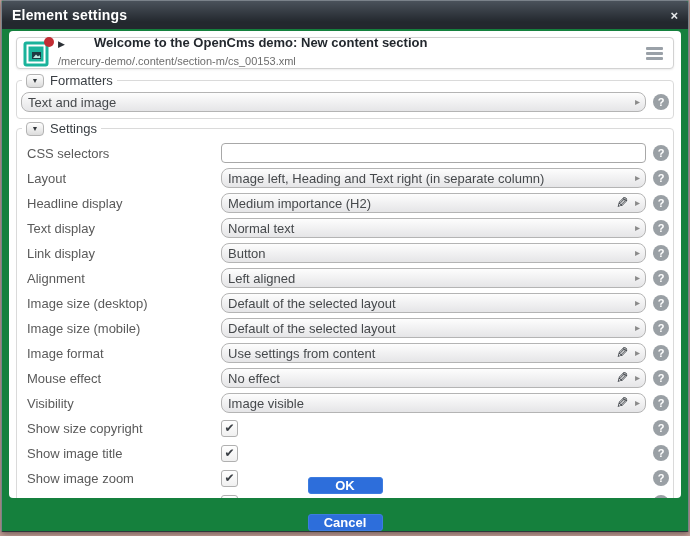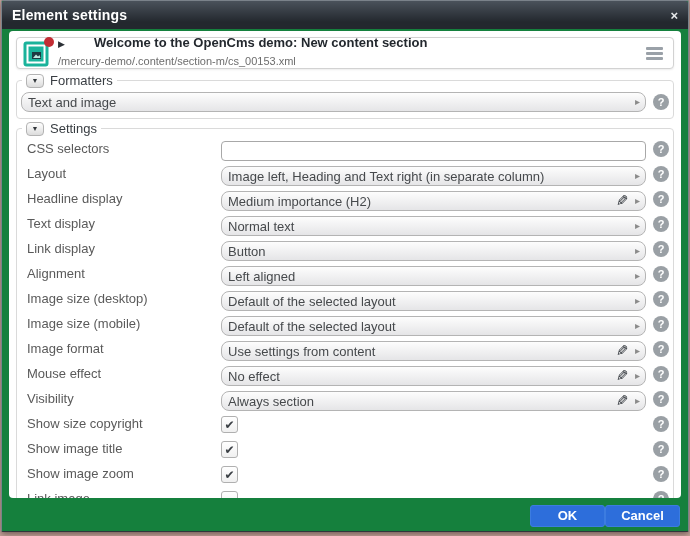--- a/index.html
+++ b/index.html
@@ -95,21 +95,21 @@
   }
   .textinput {
     height: 20px; flex: 1; background: #fff;
     border: 1px solid #a8a8a8; border-radius: 4px;
     font-size: 13px; color: #333; padding: 0 6px;
     font-family: "Liberation Sans", sans-serif;
   }
 
   
   .rows { padding-top: 3px; }
-  .row { display: flex; align-items: flex-start; height: 24px; margin-bottom: 1px; }
+  .row { display: flex; align-items: center; height: 24px; margin-bottom: 1px; }
   .row-label { width: 200px; flex: 0 0 200px; font-size: 13px; color: #5a5a5a; padding-left: 6px; }
   .row-control { flex: 1; display: flex; align-items: center; }
   .checkbox {
     width: 17px; height: 17px; border: 1px solid #b0b0b0; border-radius: 3px;
     background: linear-gradient(#ffffff, #f0f0f0);
     display: flex; align-items: center; justify-content: center;
     font-size: 12px; color: #3a3f44; cursor: pointer; line-height: 1;
   }
   .help {
     width: 16px; height: 16px; border-radius: 50%; background: #9aa0a5;
@@ -118,21 +118,21 @@
     margin-left: 7px; flex: 0 0 16px; cursor: pointer; line-height: 1;
   }
 
   
   .formatters-row { display: flex; align-items: center; margin-top: 2px; }
 
   
   .footer {
     position: absolute; left: 0; right: 0; bottom: 0; height: 31px;
     display: flex; align-items: center; justify-content: flex-end;
-    gap: 0; padding: 0 8px;
+    gap: 20px; padding: 0 8px; flex-direction: column;
   }
   .btn {
     min-width: 75px; height: 22px;
     background: #2d6edb; color: #fff; font-weight: bold; font-size: 13px;
     border: 1px solid #3c7ce0; border-radius: 3px;
     display: flex; align-items: center; justify-content: center;
     cursor: pointer; font-family: "Liberation Sans", sans-serif;
   }
 </style>
 </head>
@@ -298,21 +298,21 @@
                 <span class="sel-arrow">▸</span>
               </div>
             </span>
     <span class="help">?</span>
   </div>
 
   <div class="row">
     <span class="row-label">Visibility</span>
     <span class="row-control">
               <div class="selectbox">
-                <span>Always section</span>
+                <span>Image visible</span>
                 <span class="pencil">✎</span>
                 <span class="sel-arrow">▸</span>
               </div>
             </span>
     <span class="help">?</span>
   </div>
 
   <div class="row">
     <span class="row-label">Show size copyright</span>
     <span class="row-control">

